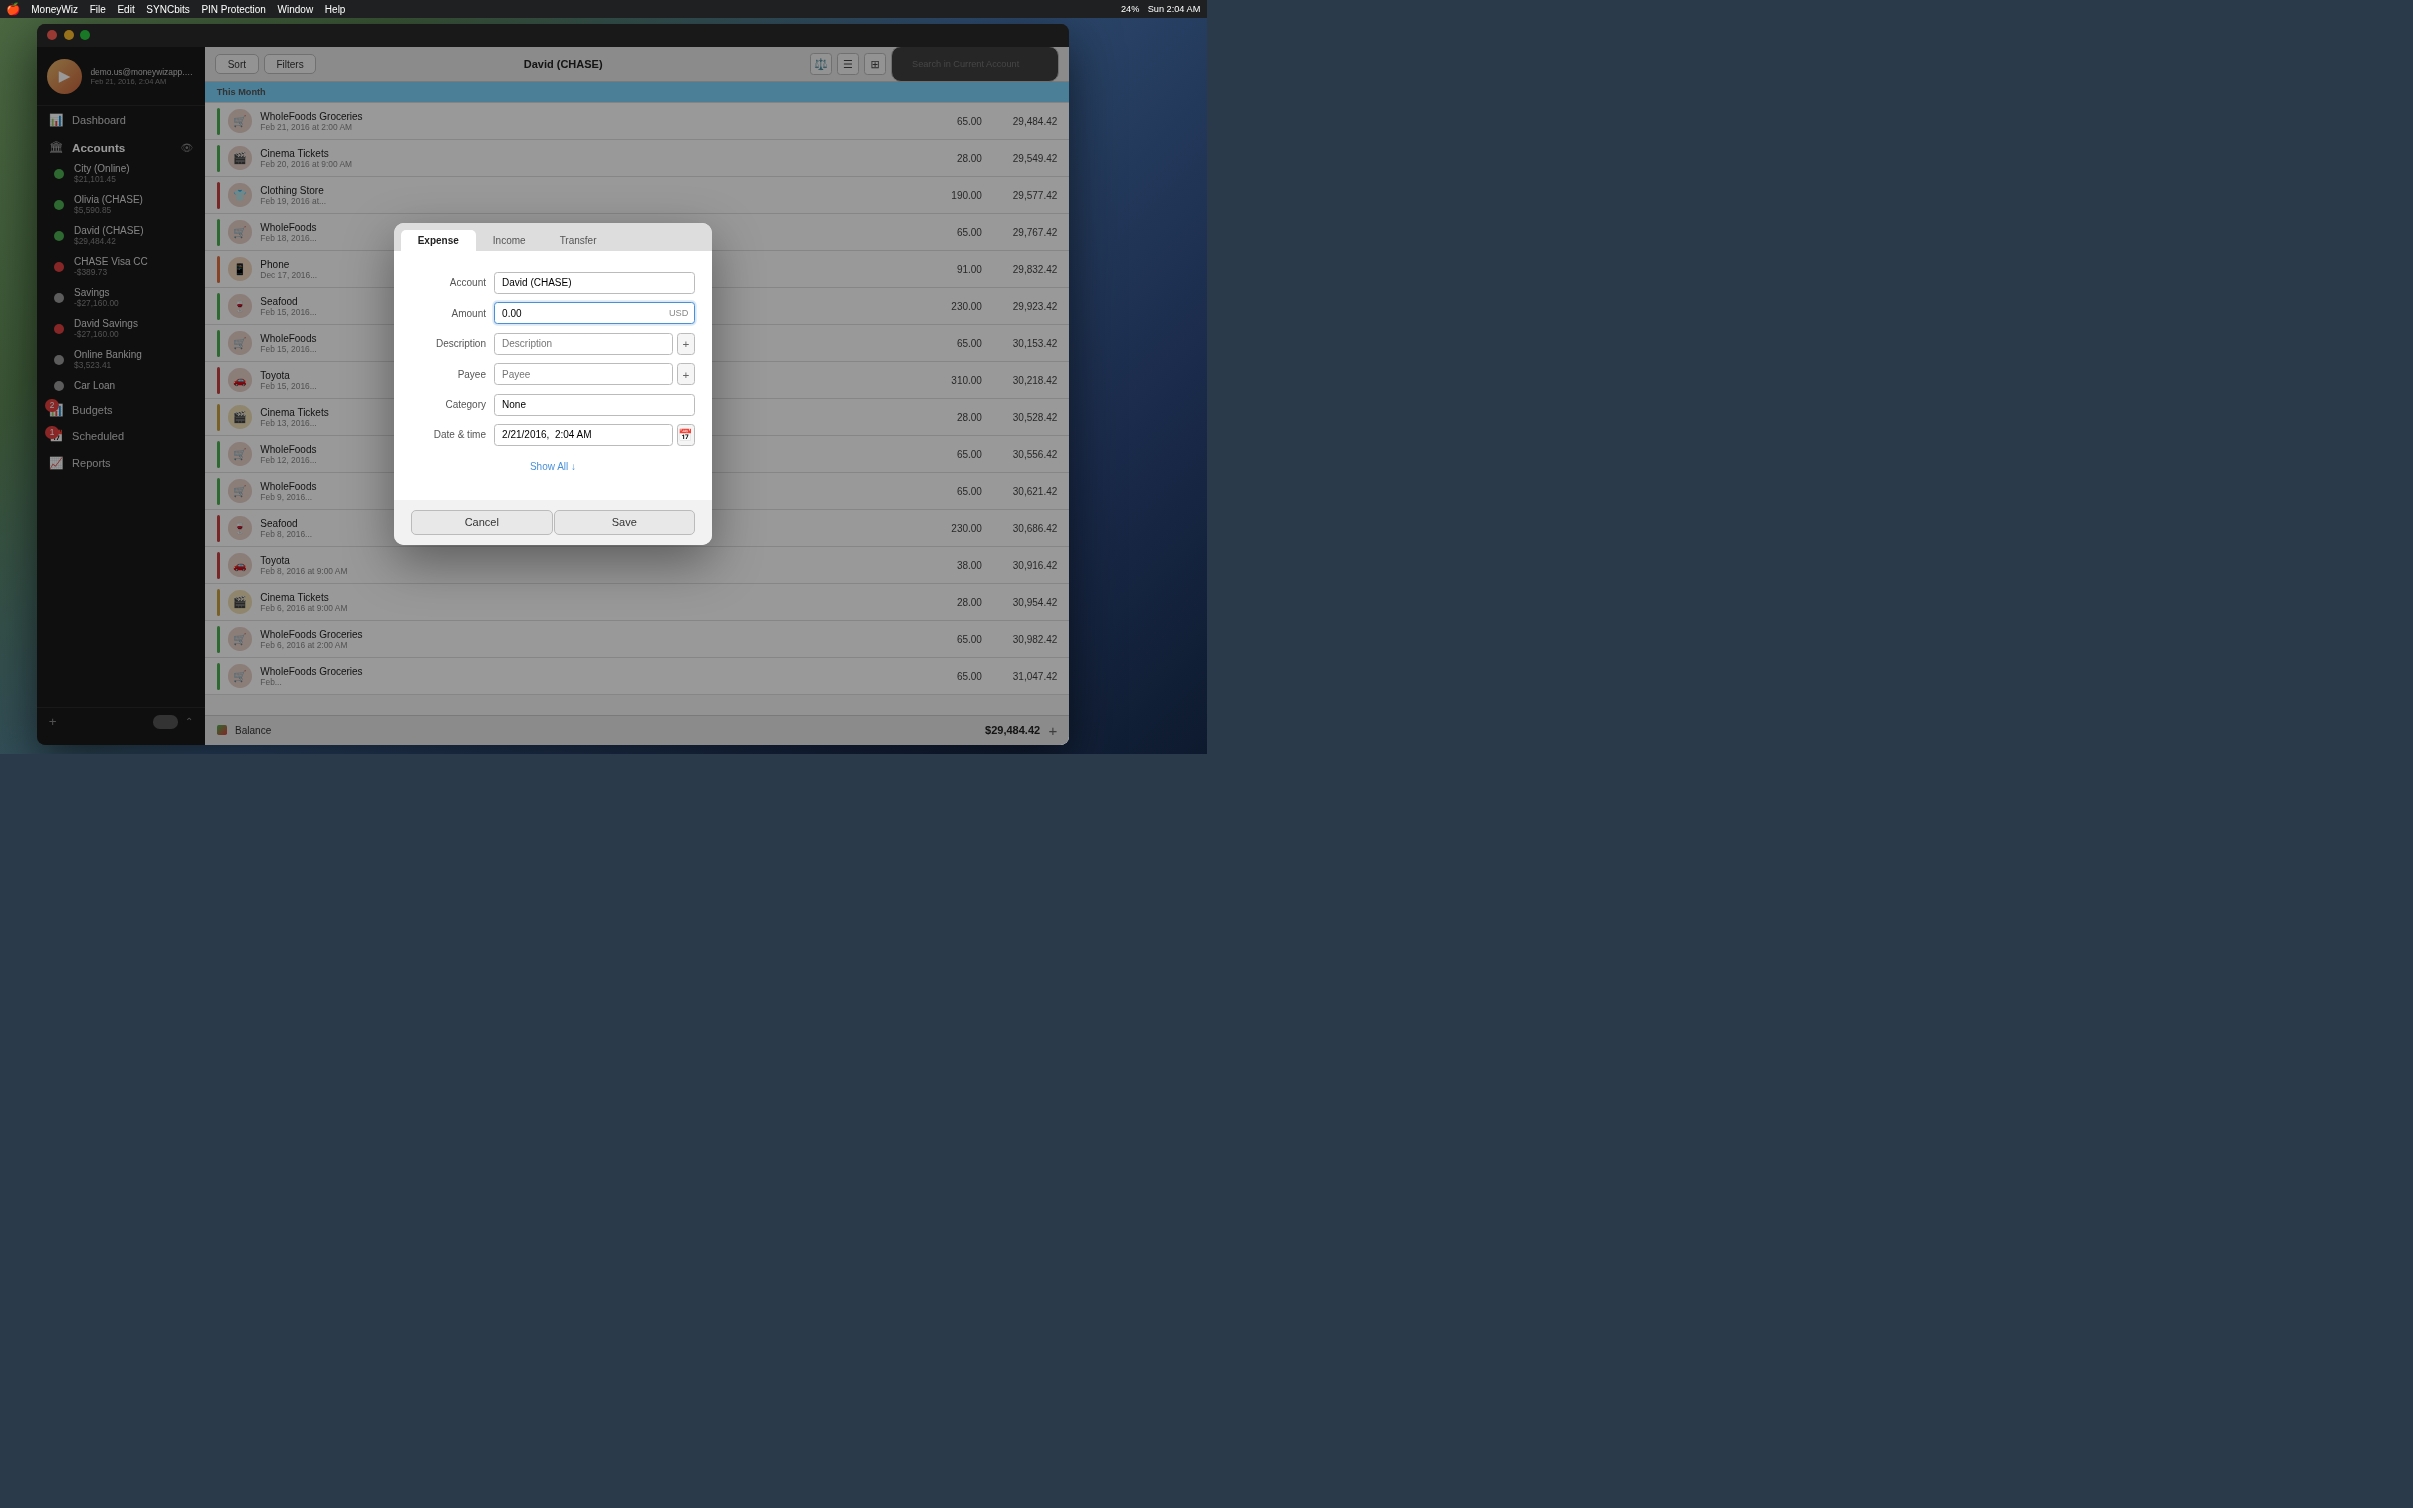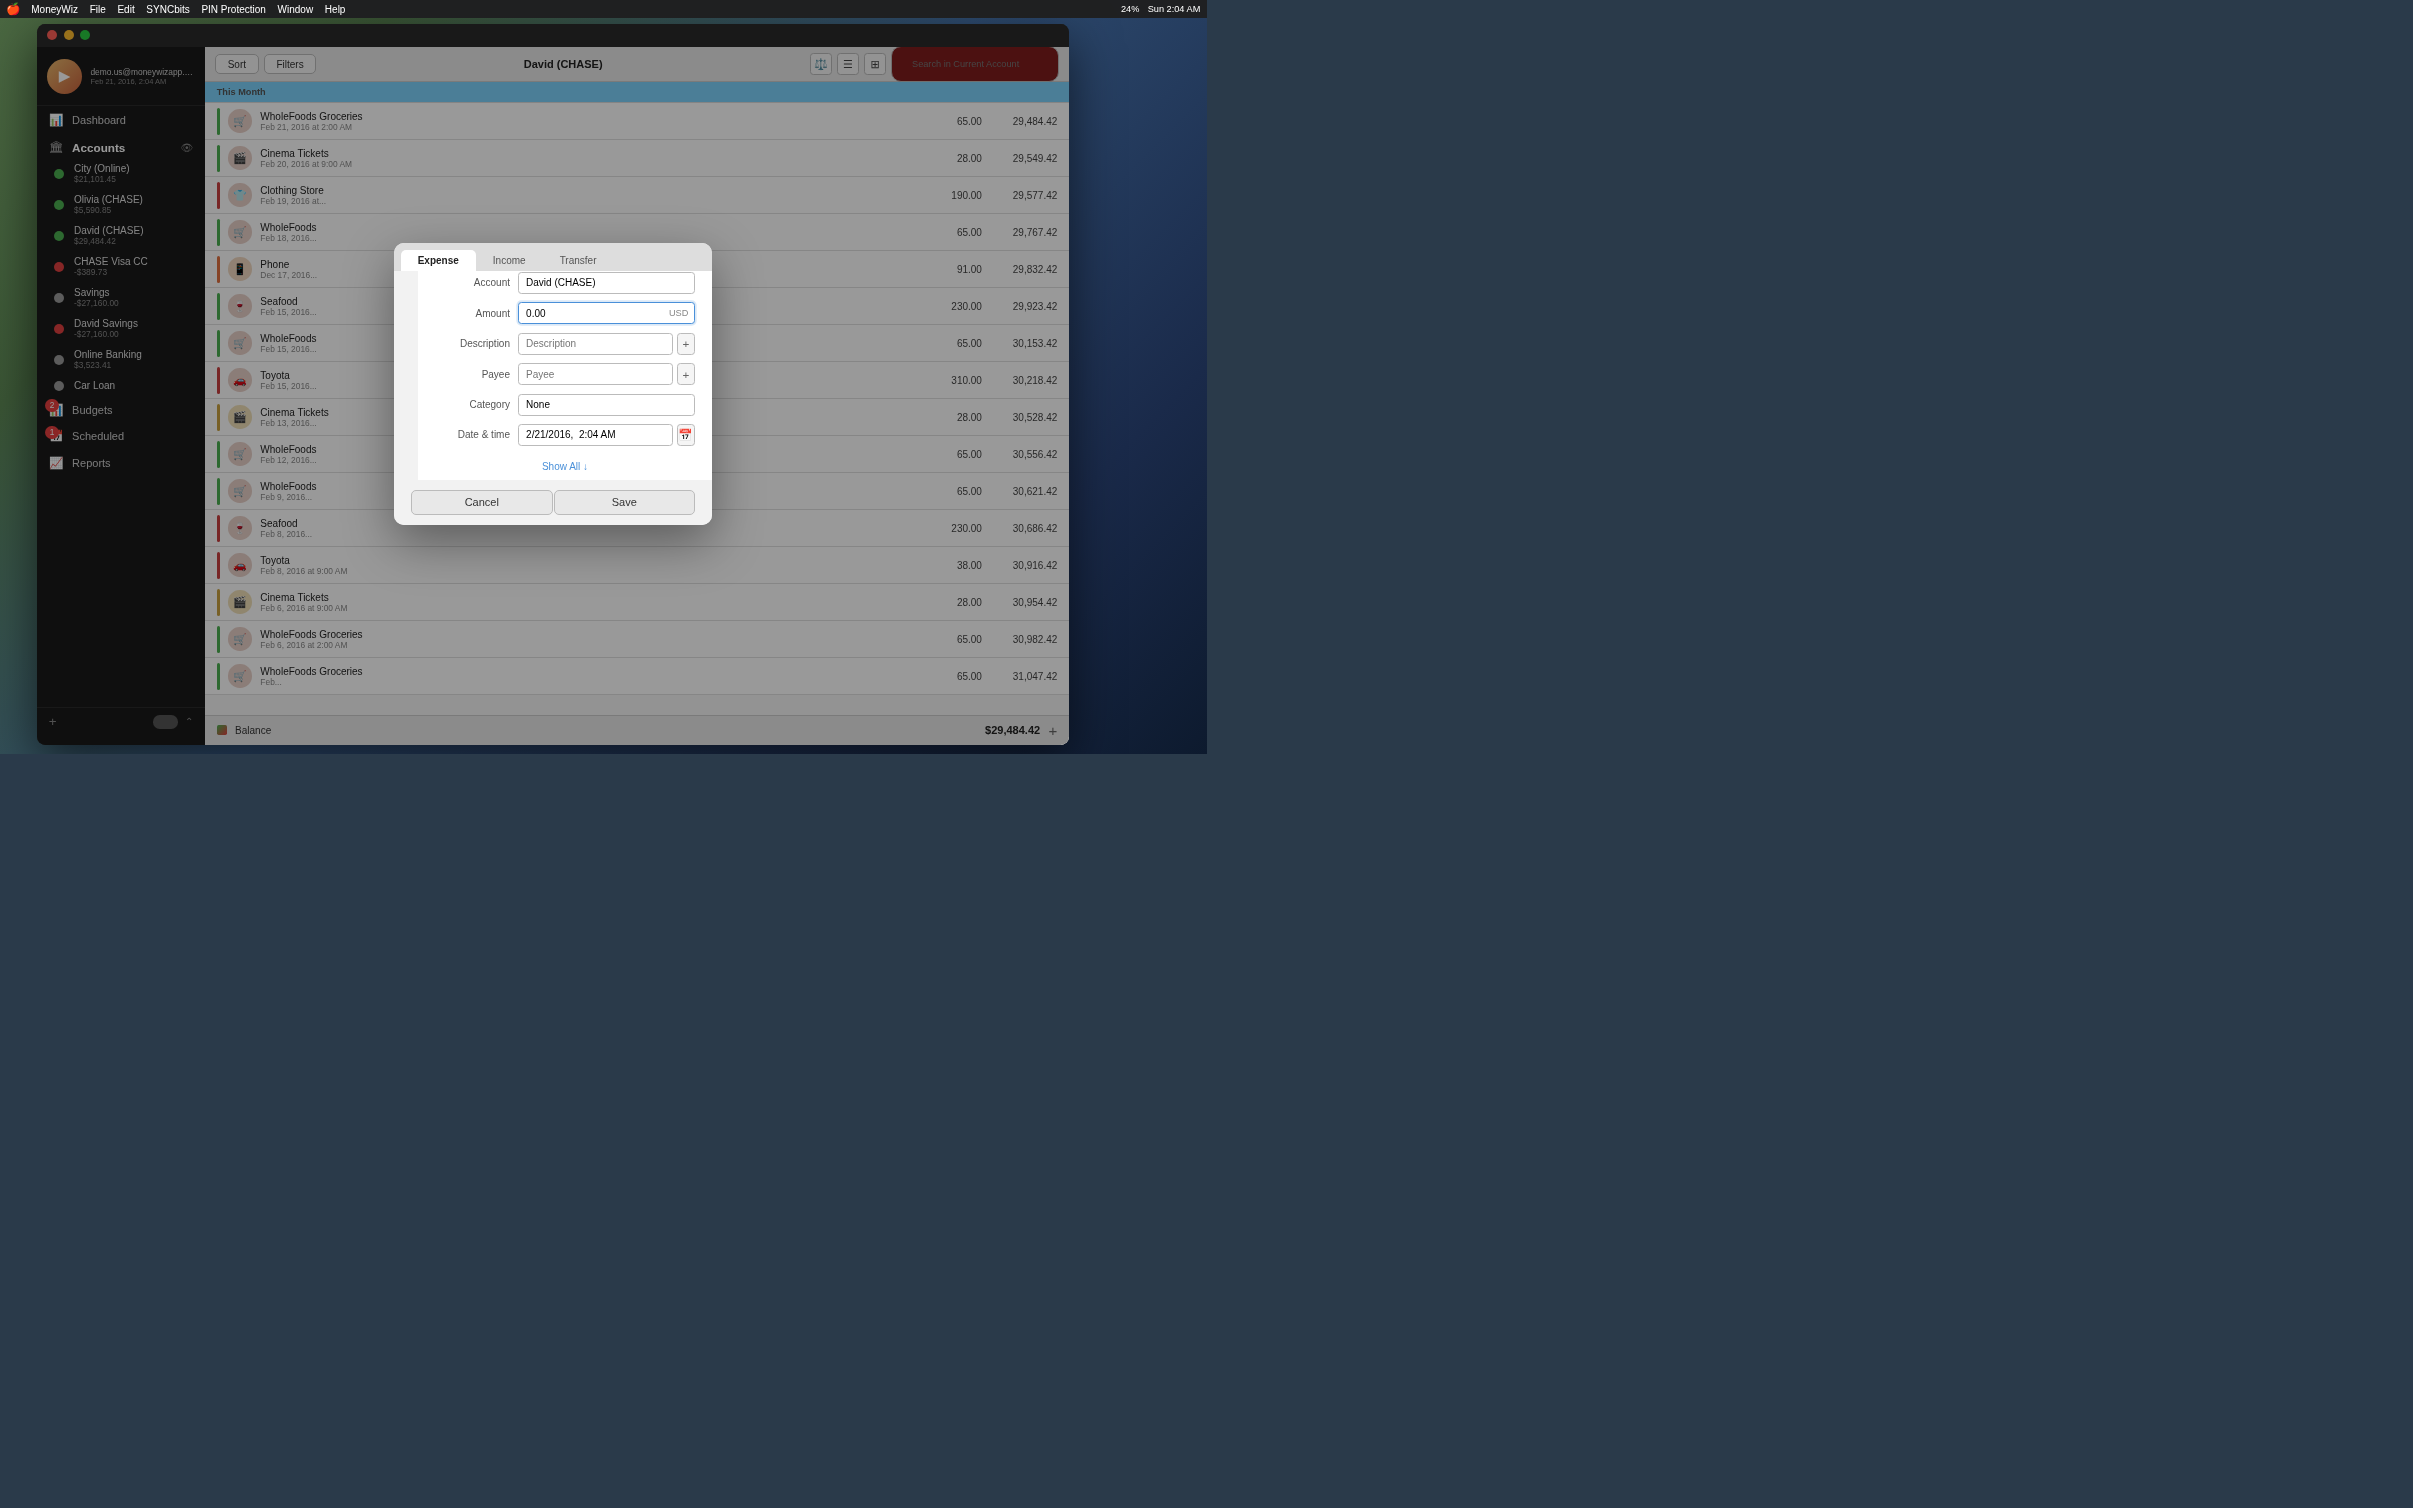--- a/index.html
+++ b/index.html
@@ -281,21 +281,21 @@
       justify-content: center;
       cursor: pointer;
       font-size: 11px;
       color: #444;
     }
     .search-box {
       width: 168px;
       height: 36px;
       border-radius: 10px;
       border: 0.8px solid #bbb;
-      background: #7f1d1d;
+      background: #404040;
       padding: 0 6.7px 0 20px;
       font-size: 9.2px;
       color: #999;
       position: relative;
     }
     .search-wrapper {
       position: relative;
       display: flex;
       align-items: center;
     }
@@ -406,22 +406,21 @@
       color: #555;
       background: transparent;
     }
     .modal-tab.active {
       background: #fff;
       color: #222;
       font-weight: 600;
     }
     .modal-body {
       background: #fff;
-      padding: 1px 17px;
-      margin-left: 24px;
+      padding: 21px 17px;
     }
     .modal-field {
       display: flex;
       align-items: center;
       margin-bottom: 8.4px;
       gap: 8.4px;
     }
     .modal-label {
       width: 75px;
       text-align: right;

